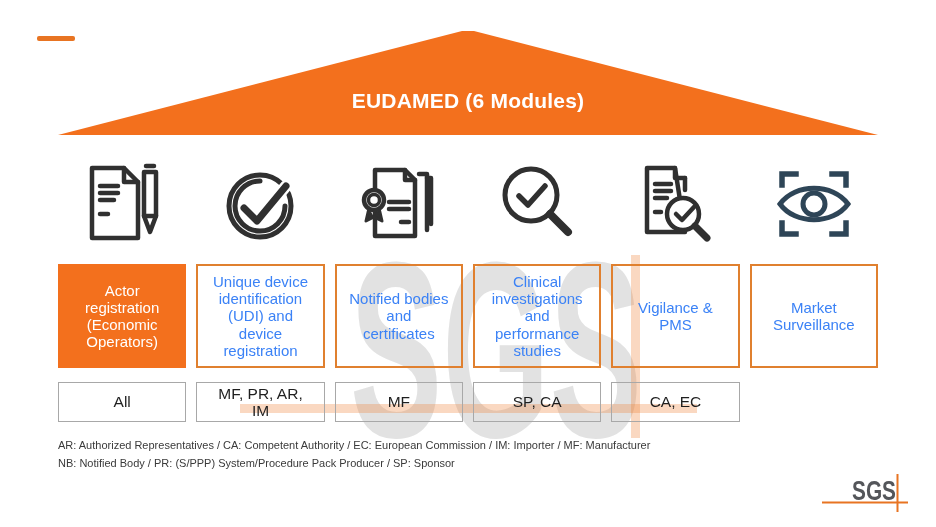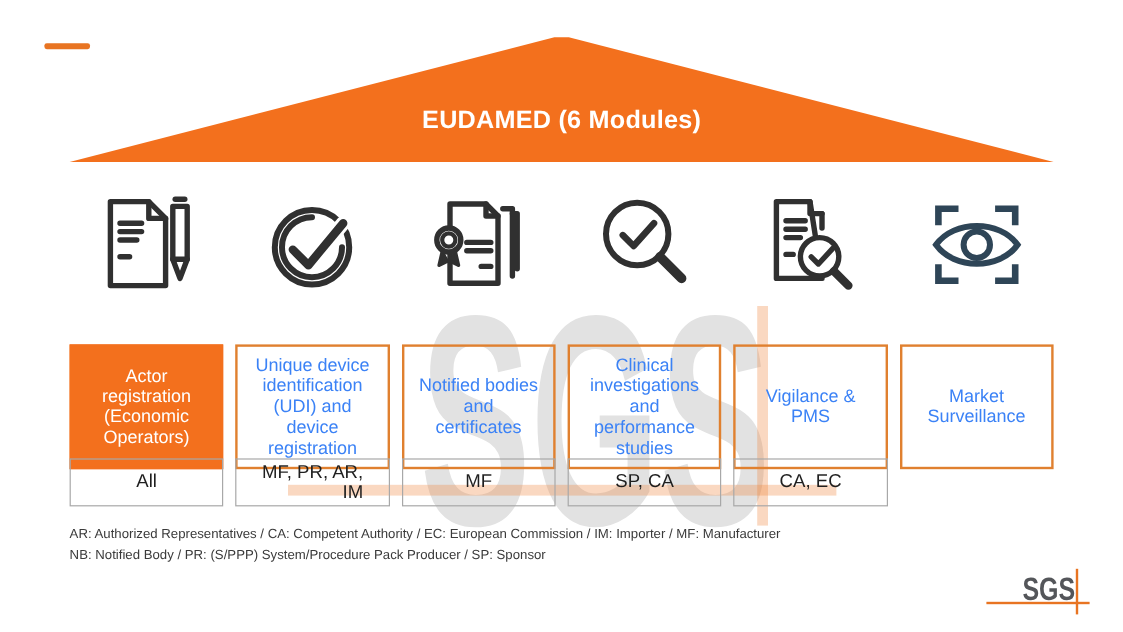--- a/index.html
+++ b/index.html
@@ -14,31 +14,31 @@
   .roof-svg{position:absolute; left:0; top:0; z-index:1;}
   .slide-title{position:absolute; left:0; top:89px; width:936px; text-align:center;
     color:#ffffff; font-size:21px; font-weight:700; letter-spacing:.2px; z-index:2;}
   
   .watermark-svg{position:absolute; left:0; top:0; z-index:0;}
   
   .row{position:absolute; left:58px; width:820px; display:grid;
     grid-template-columns:repeat(6,1fr); column-gap:10px; z-index:2;}
   .icons-row{top:150px; height:108px;}
   .icon-cell{display:flex; align-items:center; justify-content:center;}
-  .modules-row{top:264px; height:104px;margin-top:23px;}
+  .modules-row{top:264px; height:104px;}
   .module-box{
     border:2px solid #E0802F; background:transparent; color:#3b82f6;
     display:flex; align-items:center; justify-content:center; text-align:center;
     font-size:15px; line-height:1.15; white-space:pre-line; padding:2px 3px;
   }
   .module-box.filled{background:#F3701D; border-color:#F3701D; color:#ffffff;}
   .actors-row{top:382px; height:40px;}
   .actors-box{
     border:1.5px solid #A8A8A8; background:transparent; color:#1f1f1f;
-    display:flex; align-items:center; justify-content:center; text-align:right;
+    display:flex; align-items:center; justify-content:center; text-align:center;
     font-size:15.5px; line-height:1.1; white-space:pre-line;
   }
   
   .legend{position:absolute; left:58px; top:436px; z-index:2; color:#3a3a3a;
     font-size:11px; line-height:18px;}
   
   .logo-svg{position:absolute; left:818px; top:466px; z-index:2;}
 </style>
 </head>
 <body>

